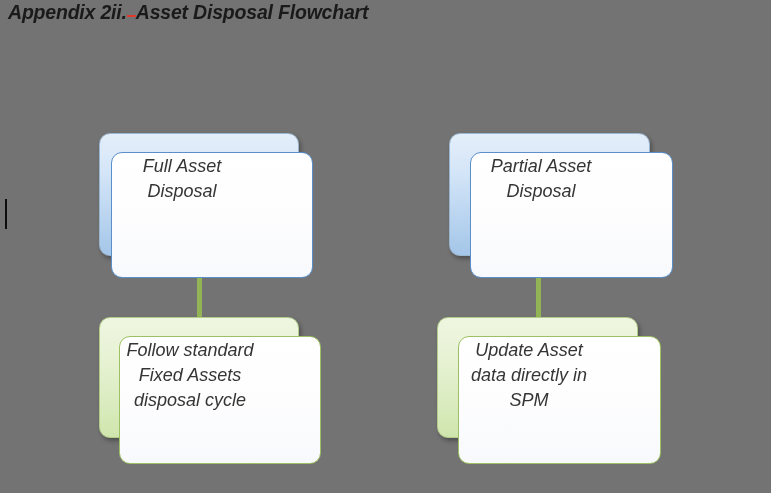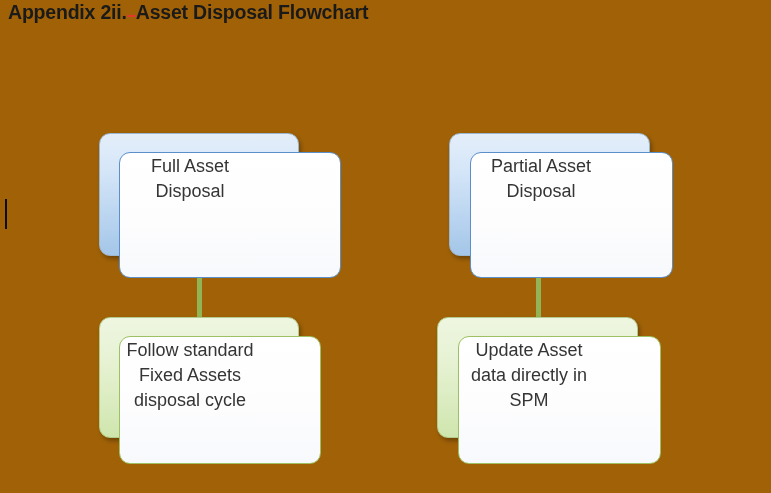--- a/index.html
+++ b/index.html
@@ -10,22 +10,23 @@
   }
   body {
     font-family: "Liberation Sans", sans-serif;
     -webkit-font-smoothing: antialiased;
   }
 
   #canvas {
     position: relative;
     width: 771px;
     height: 493px;
-    background: #a16207;
+    background: #737373;
     overflow: hidden;
+    font-style: italic;
   }
 
   
   .doc-title {
     position: absolute;
     left: 8px;
     top: 1px;
     font-size: 19.5px;
     font-weight: bold;
     color: #1a1a1a;
@@ -131,21 +132,21 @@
     <span class="title-part">Appendix 2ii.</span><span class="spell-mark"></span><span class="title-part">Asset Disposal Flowchart</span>
   </div>
 
   <div class="margin-caret"></div>
 
   <div class="connector" style="left:197px; top:248px; height:72px;"></div>
 
   <div class="node-group" style="left:99px; top:133px; width:222px; height:145px;">
     <div class="card-back blue" style="width:200px; height:123px;"></div>
     <div class="inner-plate" style="left:22px; top:20px; width:178px; height:103px;"></div>
-    <div class="card-front blue" style="left:20px; top:19px; width:222px; height:126px;padding-left:48px;">
+    <div class="card-front blue" style="left:12px; top:19px; width:202px; height:126px;padding-left:48px;">
       <div class="card-label">Full Asset
 Disposal</div>
     </div>
   </div>
 
   <div class="node-group" style="left:99px; top:317px; width:222px; height:149px;">
     <div class="card-back green" style="width:200px; height:121px;"></div>
     <div class="inner-plate" style="left:22px; top:20px; width:178px; height:101px;"></div>
     <div class="card-front green" style="left:20px; top:19px; width:202px; height:128px;">
       <div class="card-label">Follow standard

